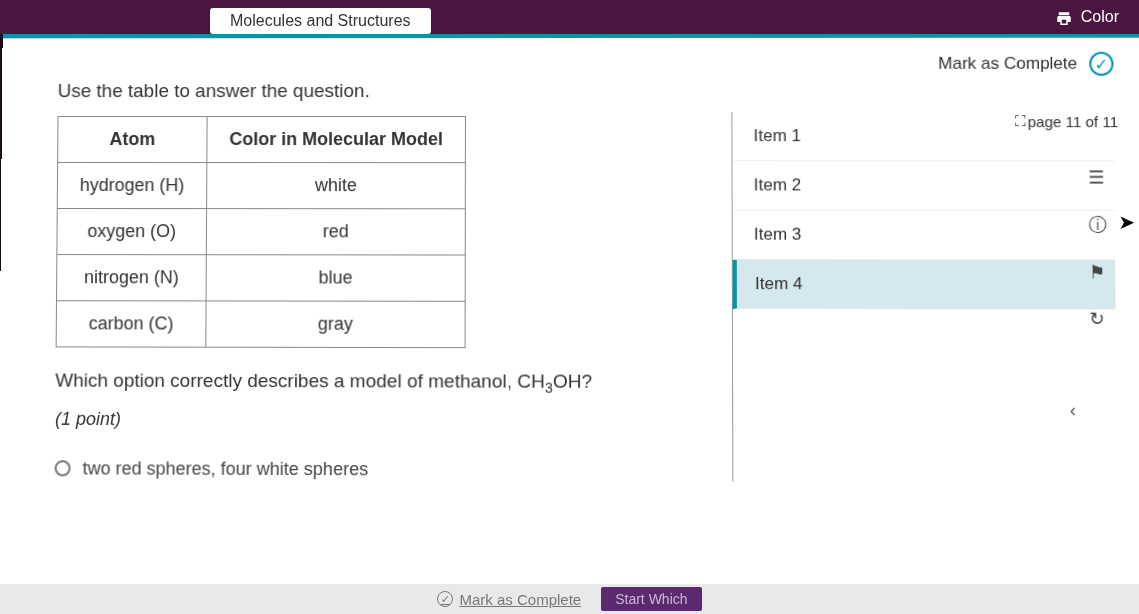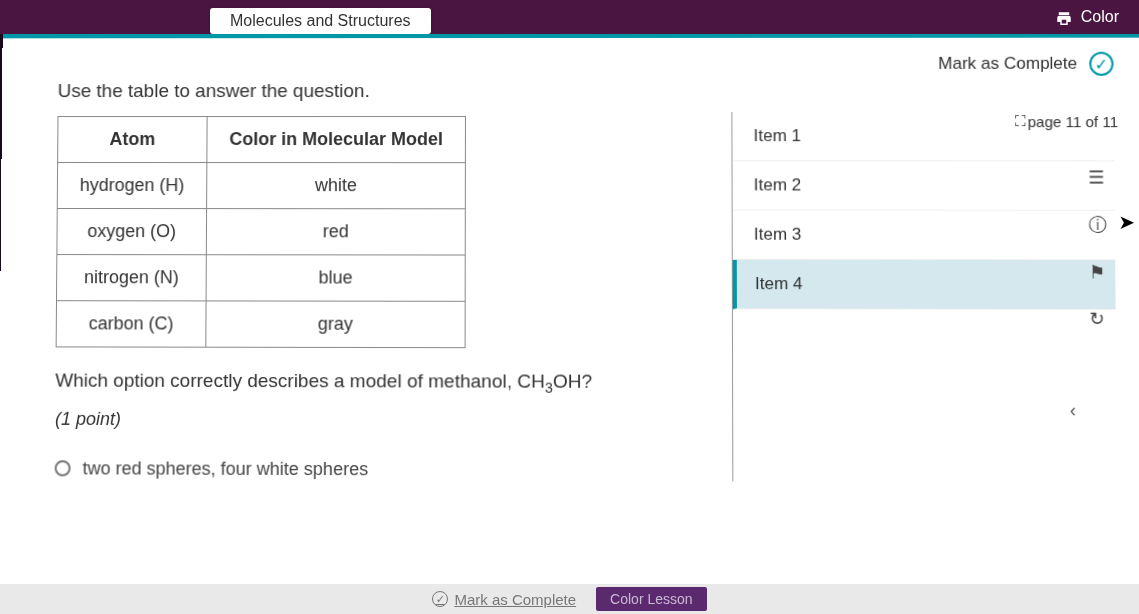--- a/index.html
+++ b/index.html
@@ -204,16 +204,16 @@
     </div>
   </div>
 
 </div>
 
 <div class="bottom-strip">
   <div class="mc">
     <span class="check-small">✓</span>
     <span>Mark as Complete</span>
   </div>
-  <div class="start">Color Lesson</div>
+  <div class="start">Start Which</div>
 </div>
 
 <div class="cursor">➤</div>
 
 </body></html>

